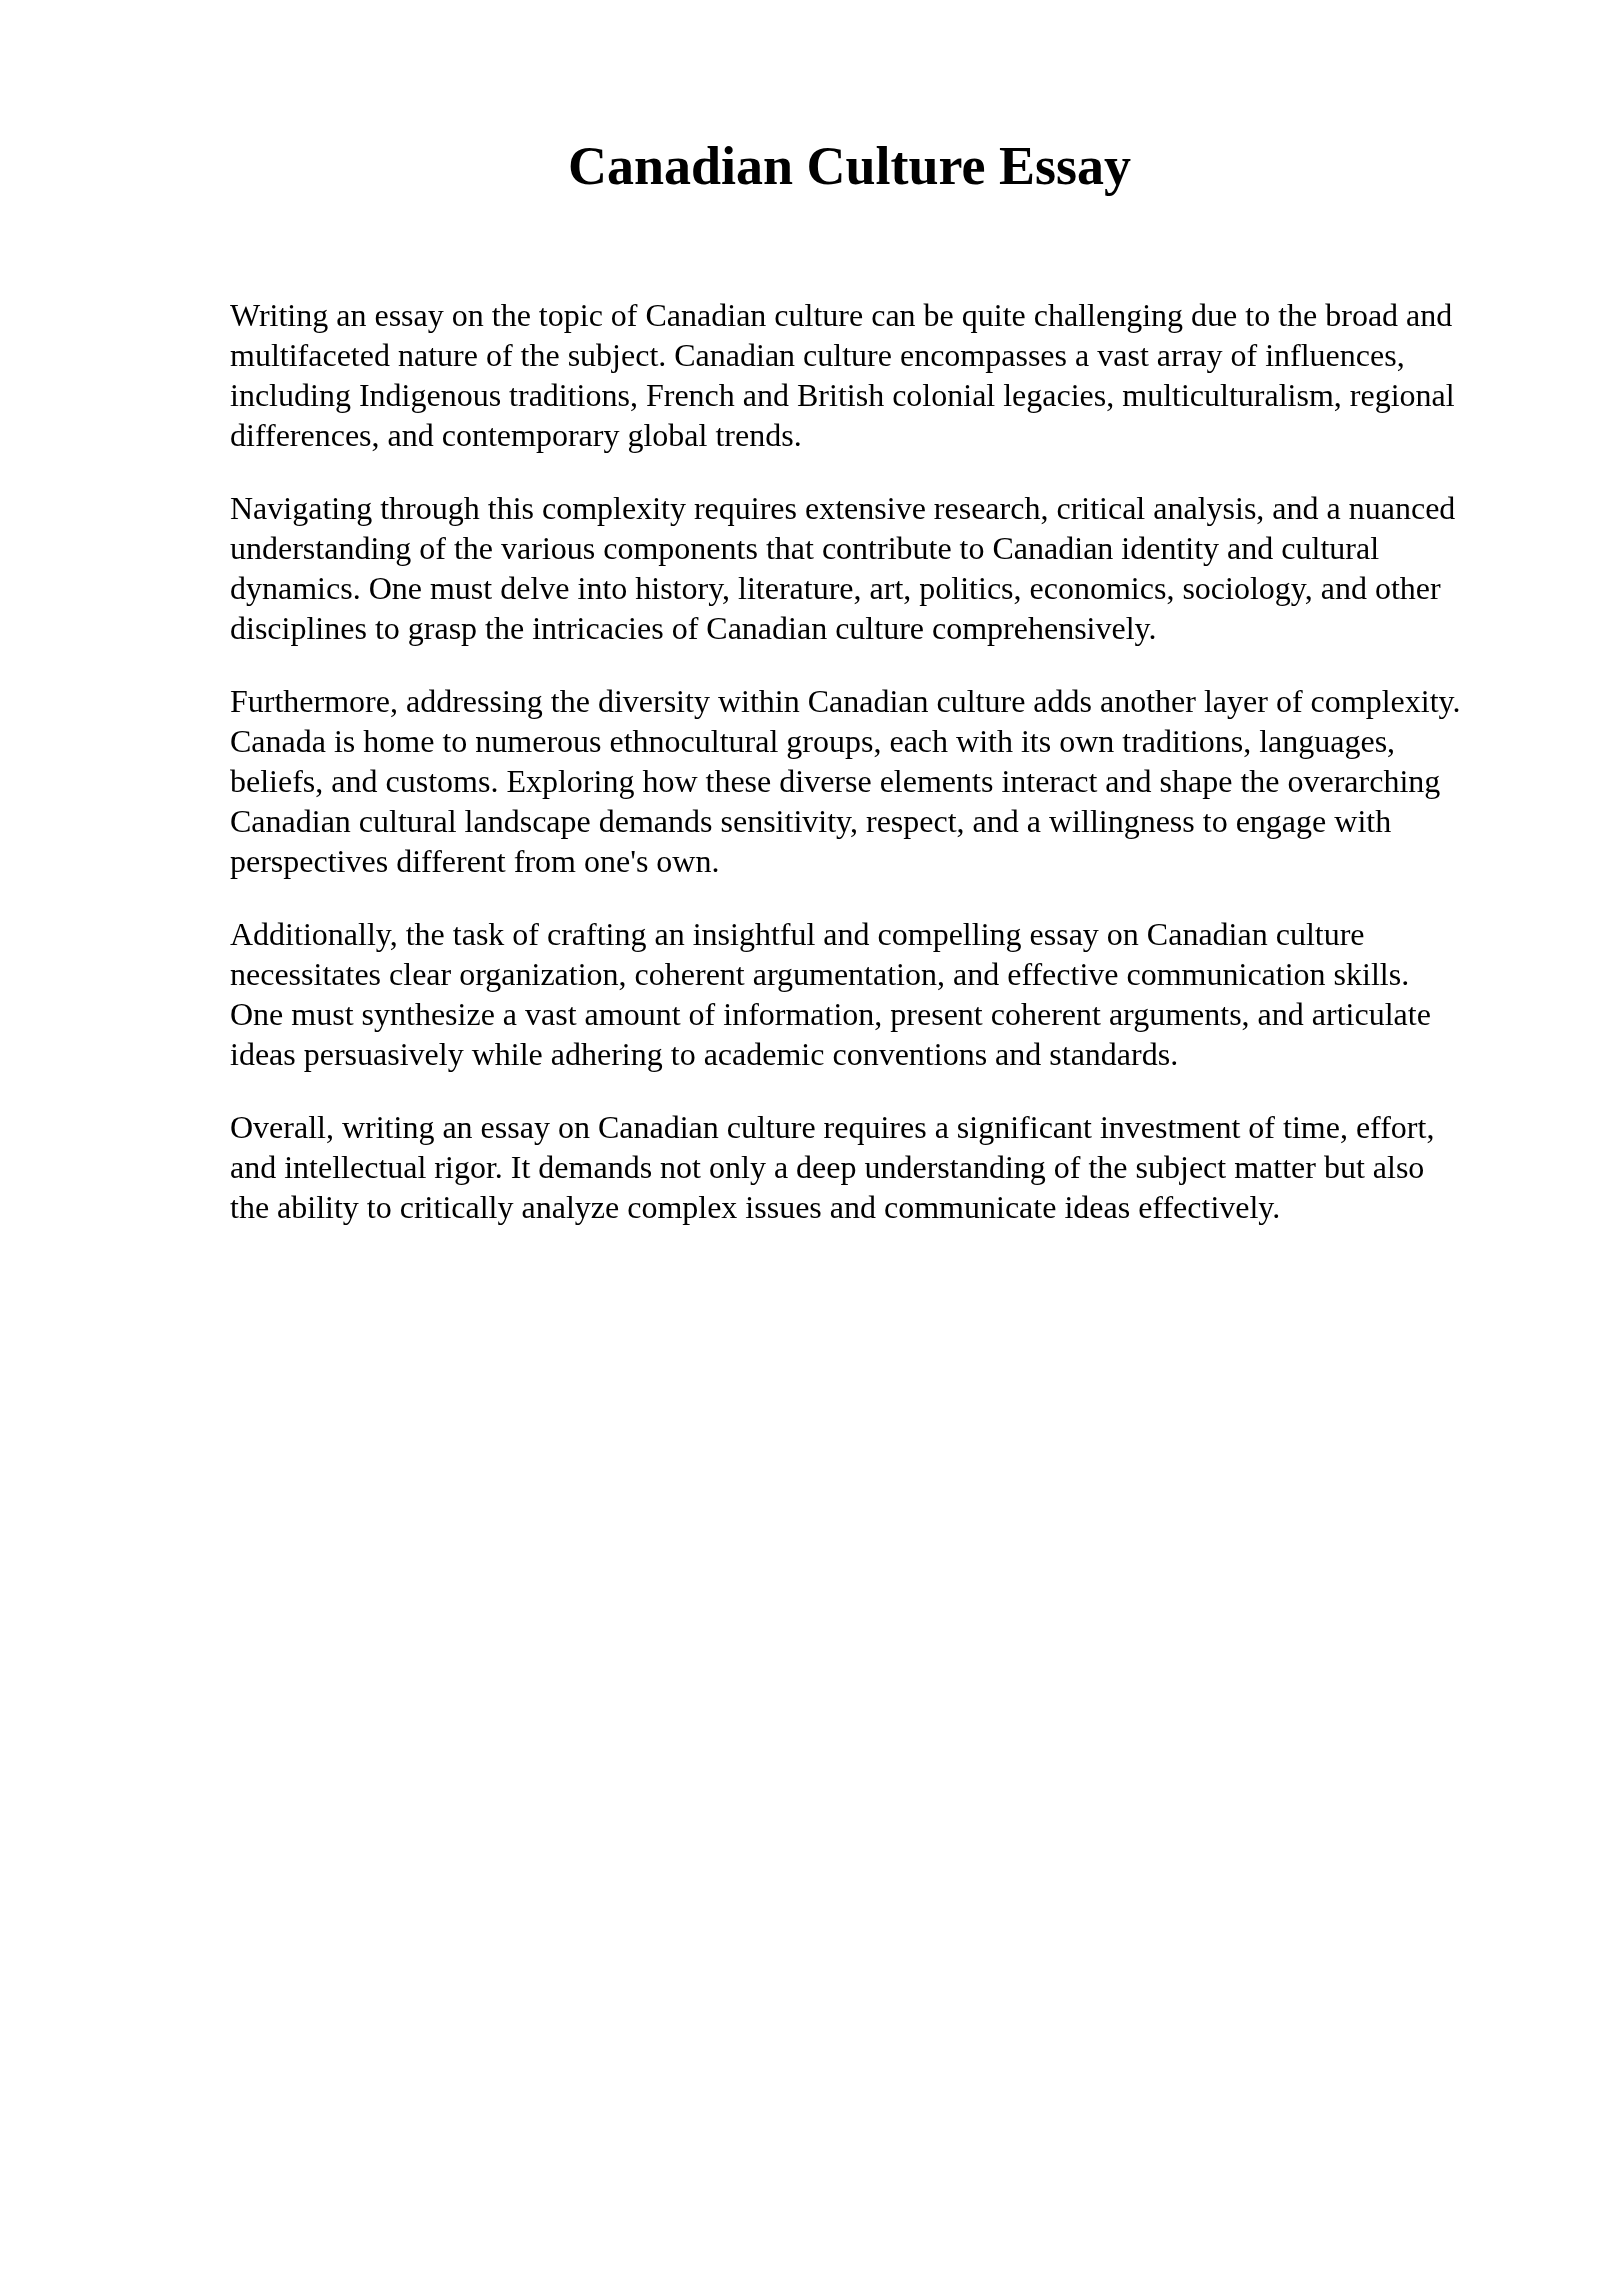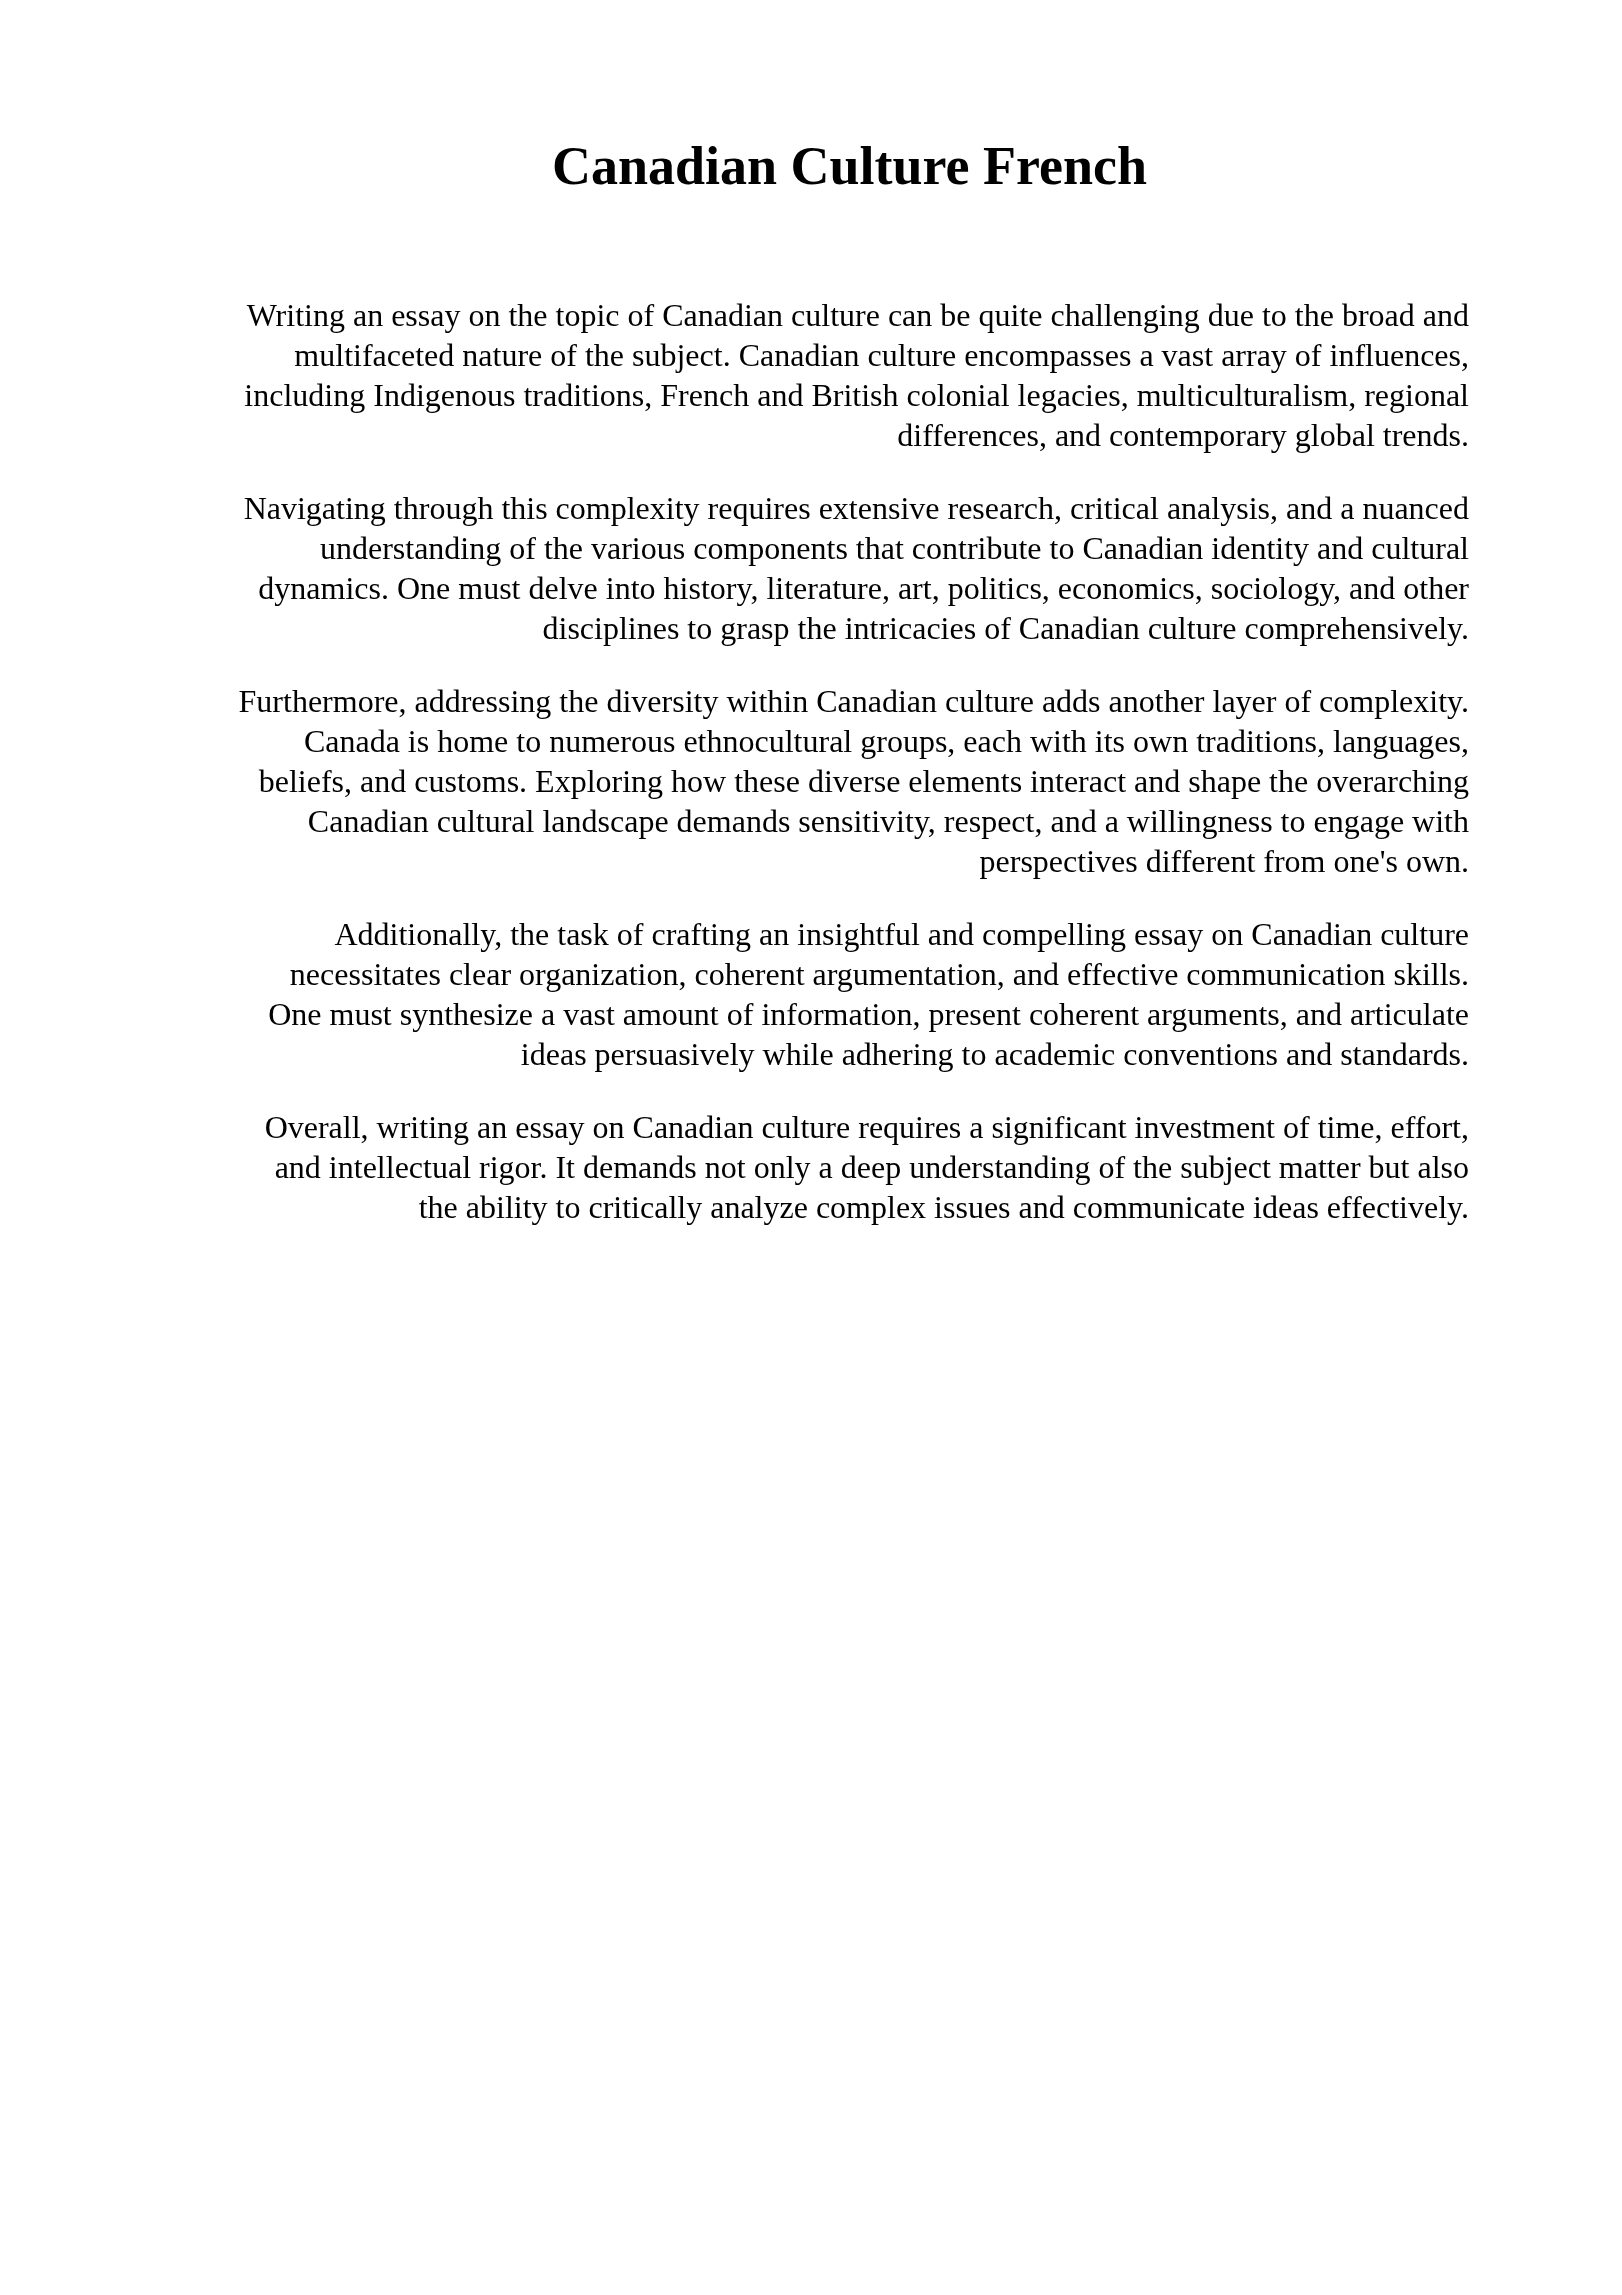--- a/index.html
+++ b/index.html
@@ -29,35 +29,35 @@
     font-weight: bold;
     text-align: center;
     letter-spacing: 0px;
     color: #000000;
   }
   .essay p {
     margin: 0 0 33px 0;
     padding: 0;
     font-size: 32px;
     line-height: 40px;
-    text-align: right;
+    text-align: left;
     color: #000000;
   }
   .essay p.first {
     margin-top: 98px;
   }
   .footer-note b {
     font-weight: bold;
   }
 </style>
 </head>
 <body>
 
 <div class="page">
-  <h1 class="doc-title">Canadian Culture French</h1>
+  <h1 class="doc-title">Canadian Culture Essay</h1>
 
   <div class="essay">
     <p class="first">Writing an essay on the topic of Canadian culture can be quite challenging due to the broad and multifaceted nature of the subject. Canadian culture encompasses a vast array of influences, including Indigenous traditions, French and British colonial legacies, multiculturalism, regional differences, and contemporary global trends.</p>
 
     <p>Navigating through this complexity requires extensive research, critical analysis, and a nuanced understanding of the various components that contribute to Canadian identity and cultural dynamics. One must delve into history, literature, art, politics, economics, sociology, and other disciplines to grasp the intricacies of Canadian culture comprehensively.</p>
 
     <p>Furthermore, addressing the diversity within Canadian culture adds another layer of complexity. Canada is home to numerous ethnocultural groups, each with its own traditions, languages, beliefs, and customs. Exploring how these diverse elements interact and shape the overarching Canadian cultural landscape demands sensitivity, respect, and a willingness to engage with perspectives different from one's own.</p>
 
     <p>Additionally, the task of crafting an insightful and compelling essay on Canadian culture necessitates clear organization, coherent argumentation, and effective communication skills. One must synthesize a vast amount of information, present coherent arguments, and articulate ideas persuasively while adhering to academic conventions and standards.</p>
 

